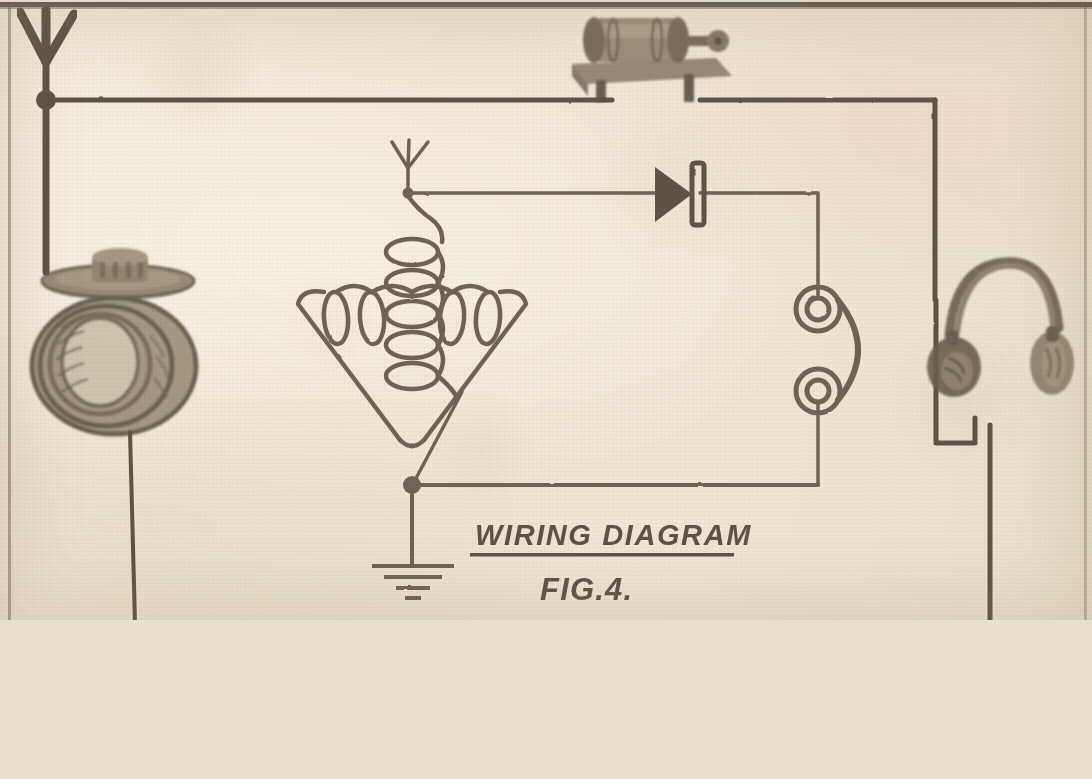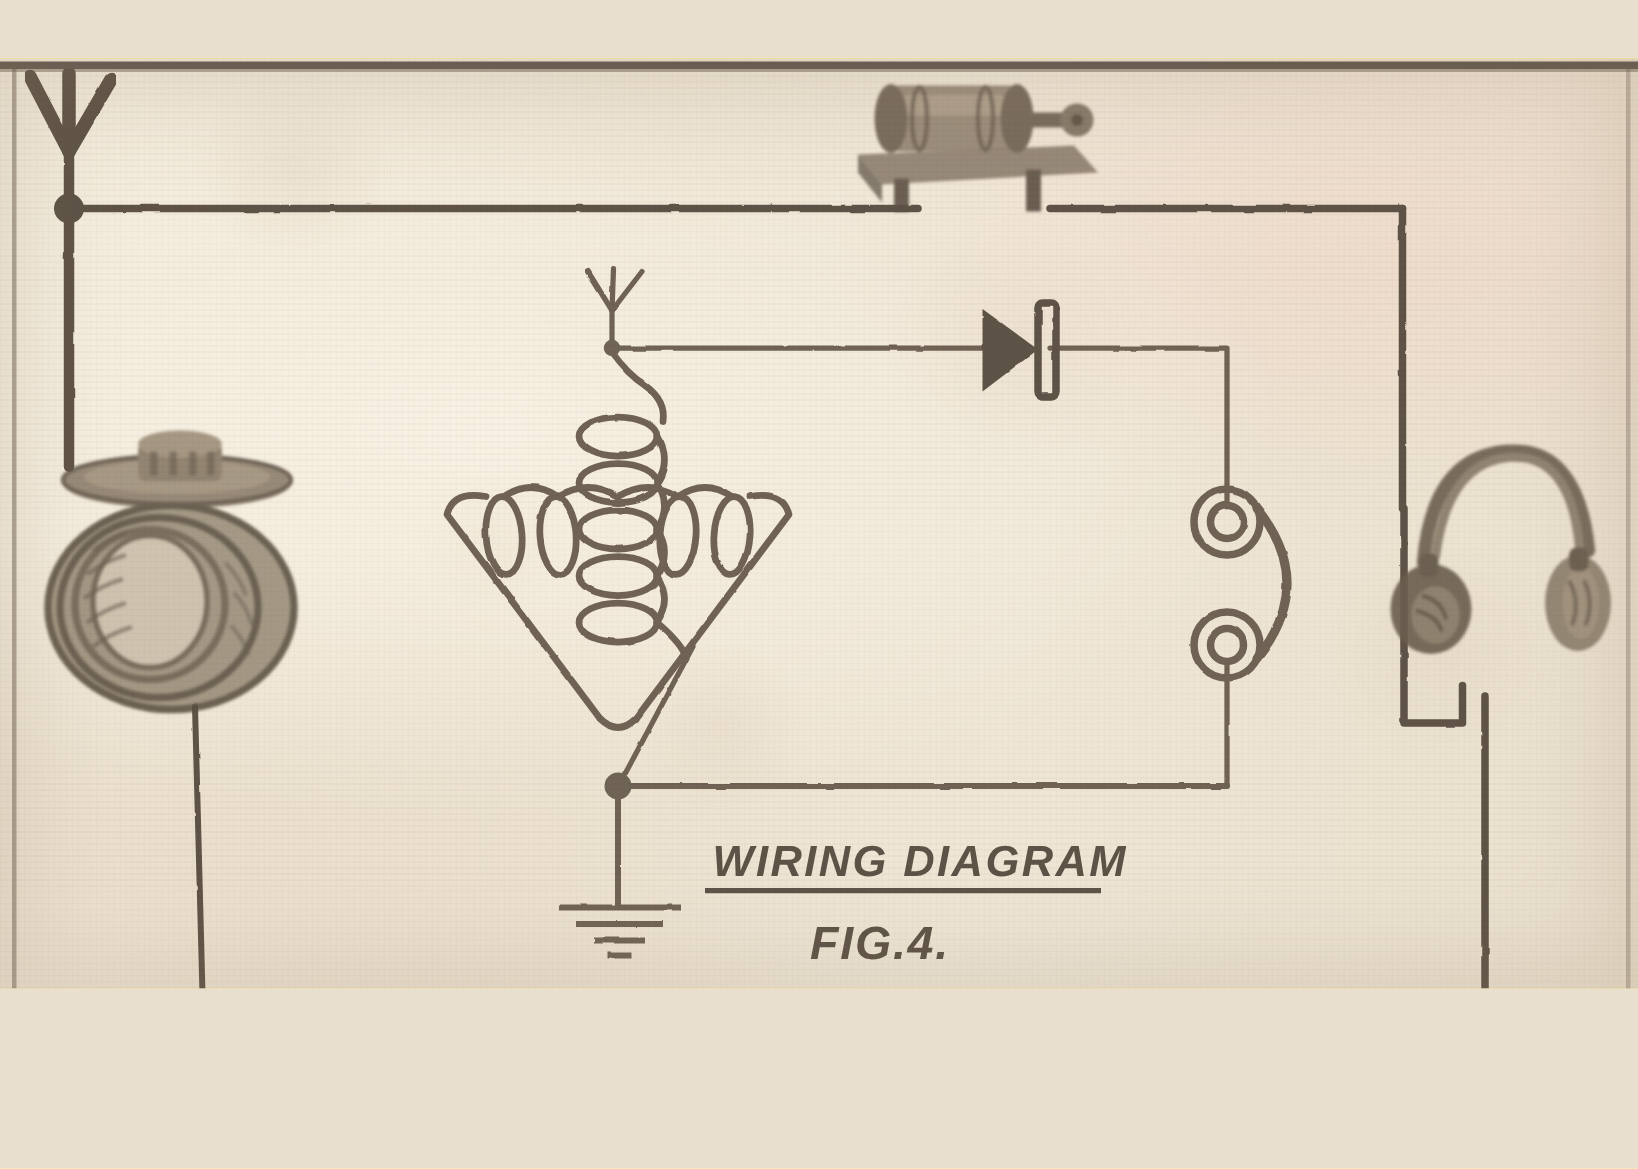--- a/index.html
+++ b/index.html
@@ -7,22 +7,21 @@
     margin: 0;
     padding: 0;
     background: #e9dfce;
     font-family: "Liberation Sans", sans-serif;
   }
   #page {
     position: relative;
     width: 1092px;
     height: 620px;
     overflow: hidden;
-    background: #fde047;
-    margin-top: 39px;
+    background: #22c55e;
   }
   #paper {
     position: absolute;
     inset: 0;
     background:
       radial-gradient(ellipse 70% 60% at 30% 40%, rgba(255,250,240,0.55), rgba(0,0,0,0) 70%),
       radial-gradient(ellipse 50% 40% at 85% 20%, rgba(240,210,195,0.45), rgba(0,0,0,0) 70%),
       radial-gradient(ellipse 60% 50% at 10% 85%, rgba(228,214,192,0.5), rgba(0,0,0,0) 70%),
       linear-gradient(100deg, #f3ebdc 0%, #eee4d3 38%, #efe6d6 62%, #eae0cd 100%);
   }

